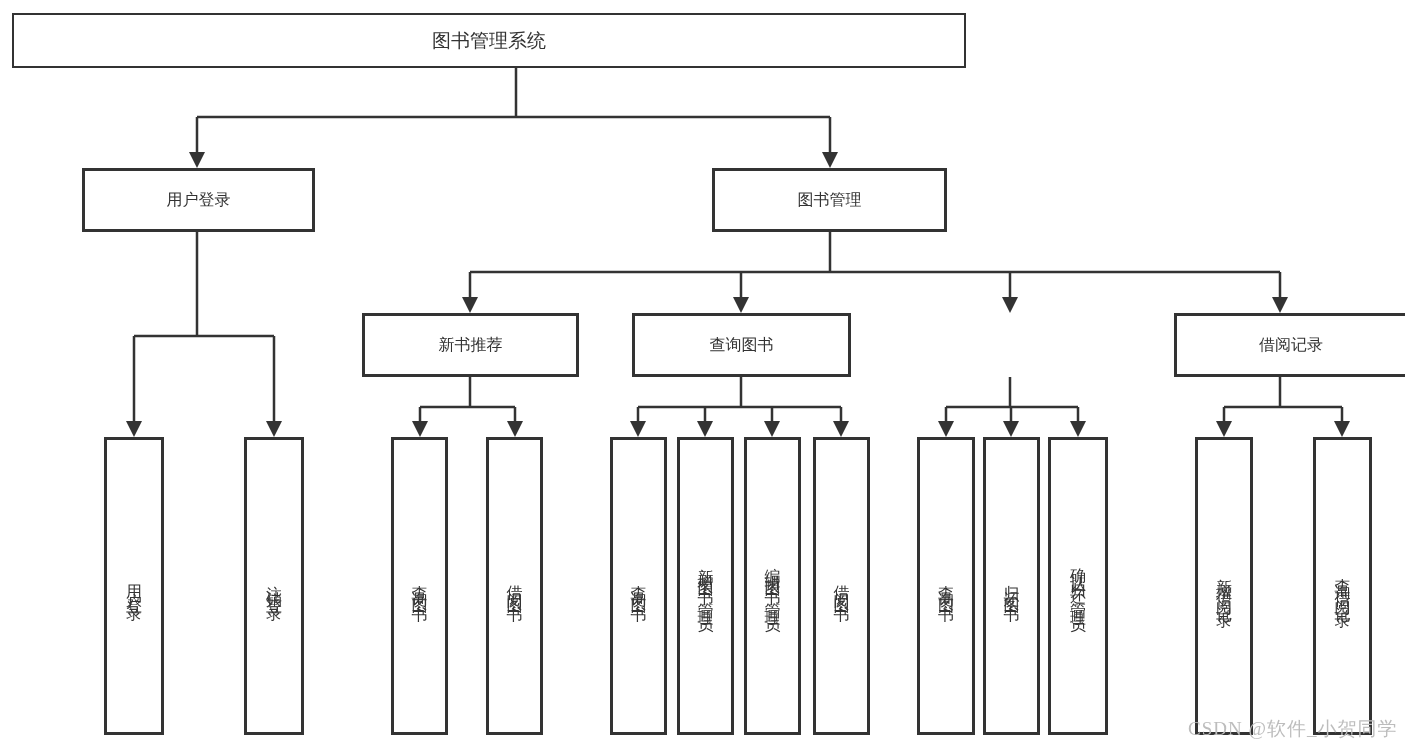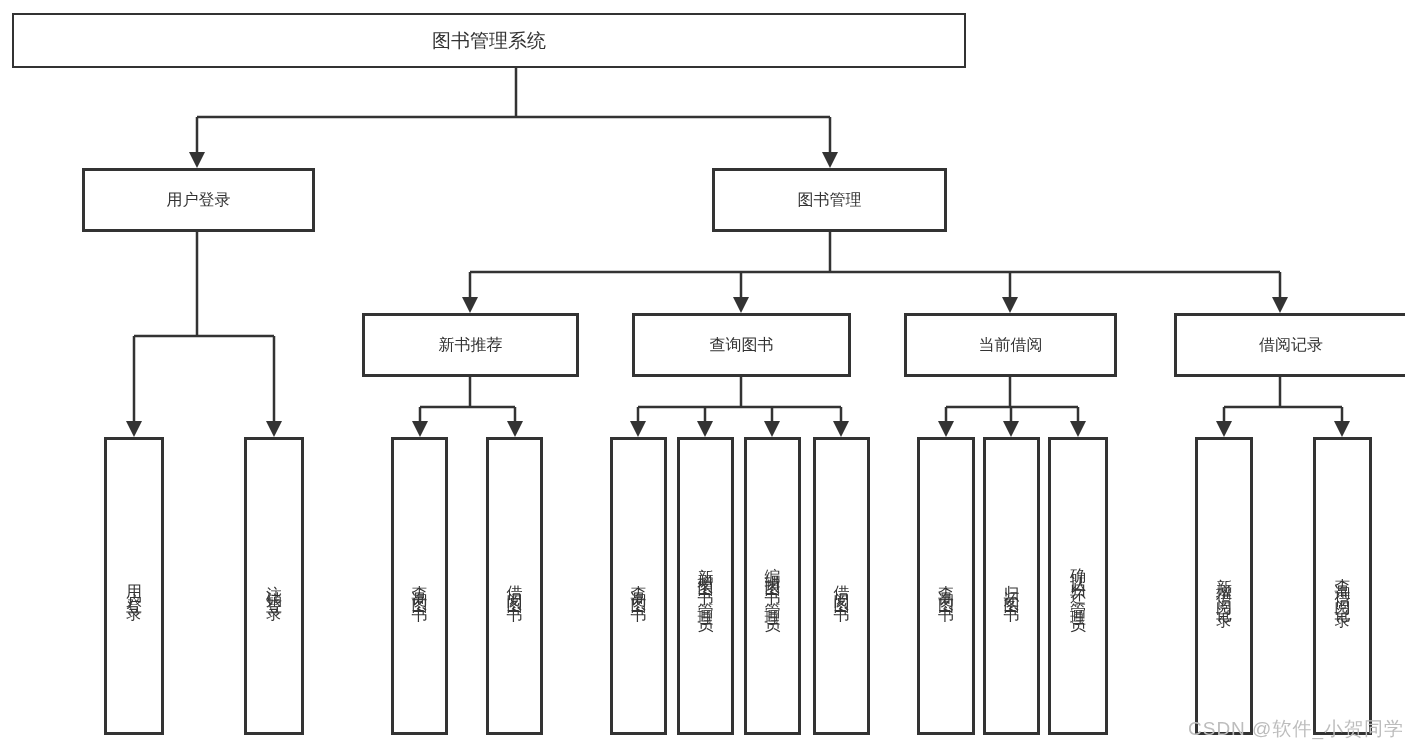--- a/index.html
+++ b/index.html
@@ -17,21 +17,21 @@
   }
   .node.root { font-size:19px; border-width:2px; }
   .node.v { z-index:2; }
   .node.v .vtext {
     writing-mode:vertical-rl; text-orientation:mixed;
     letter-spacing:7px; line-height:1; white-space:nowrap;
   }
   svg.wires { position:absolute; left:0; top:0; z-index:1; }
   .watermark {
     position:absolute; left:1188px; top:716px; z-index:3;
-    font-size:19px; color:#bdbdbd; letter-spacing:1px; white-space:nowrap;
+    font-size:19px; color:#bdbdbd; letter-spacing:1px; white-space:nowrap;font-family:Liberation Serif, serif;
   }
 </style>
 </head>
 <body>
 
 <div id="canvas">
 
   <svg class="wires" width="1405" height="747" viewBox="0 0 1405 747">
     <g fill="none" stroke="#333333" stroke-width="2.5">
 
@@ -85,23 +85,20 @@
   <div class="node" style="left:362px;top:313px;width:217px;height:64px">
     <span>新书推荐</span>
   </div>
 
   <div class="node" style="left:712px;top:168px;width:235px;height:64px">
     <span>图书管理</span>
   </div>
   <div class="node" style="left:632px;top:313px;width:219px;height:64px">
     <span>查询图书</span>
   </div>
-  <div class="node" style="left:904px;top:313px;width:213px;height:64px">
-    <span>当前借阅</span>
-  </div>
   <div class="node" style="left:1174px;top:313px;width:234px;height:64px">
     <span>借阅记录</span>
   </div>
 
   <div class="node v" style="left:104px;top:437px;width:60px;height:298px">
     <span class="vtext">用户登录</span>
   </div>
   <div class="node v" style="left:244px;top:437px;width:60px;height:298px">
     <span class="vtext">注销登录</span>
   </div>

